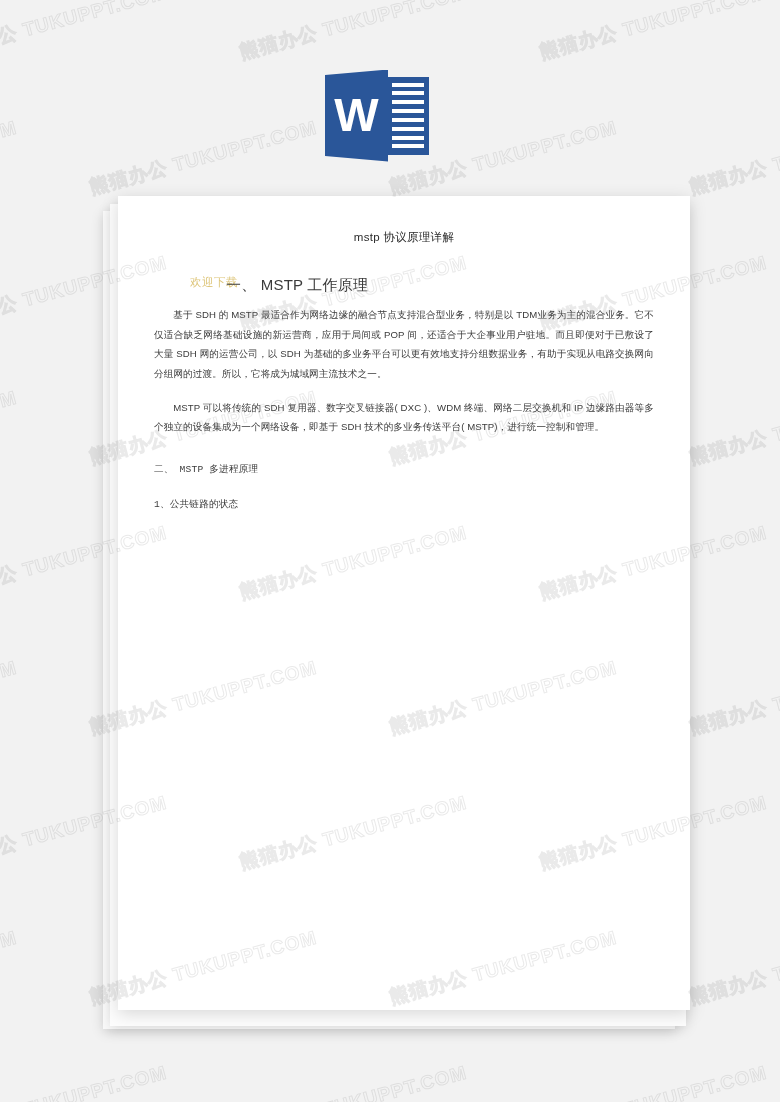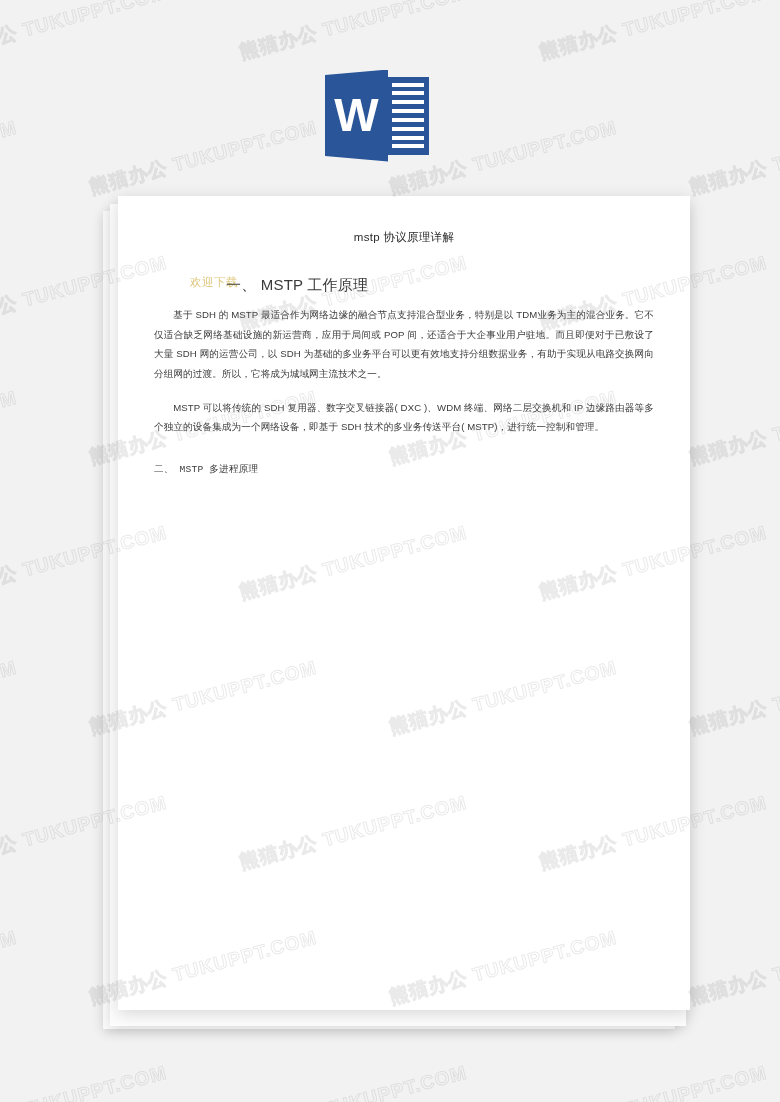--- a/index.html
+++ b/index.html
@@ -220,20 +220,21 @@
 
       <div class="doc-heading-row">
         <div class="welcome-stamp">欢迎下载</div>
         <div class="doc-heading" style="left:72px;">一、 MSTP 工作原理</div>
       </div>
 
       <p class="doc-p indent">基于 SDH 的 MSTP 最适合作为网络边缘的融合节点支持混合型业务，特别是以 TDM业务为主的混合业务。它不仅适合缺乏网络基础设施的新运营商，应用于局间或 POP 间，还适合于大企事业用户驻地。而且即便对于已敷设了大量 SDH 网的运营公司，以 SDH 为基础的多业务平台可以更有效地支持分组数据业务，有助于实现从电路交换网向分组网的过渡。所以，它将成为城域网主流技术之一。</p>
       <p class="doc-p indent">MSTP 可以将传统的 SDH 复用器、数字交叉链接器( DXC )、WDM 终端、网络二层交换机和 IP 边缘路由器等多个独立的设备集成为一个网络设备，即基于 SDH 技术的多业务传送平台( MSTP)，进行统一控制和管理。</p>
 
       <div class="doc-sub">二、 MSTP 多进程原理</div>
+      <div class="doc-sub tight">1、公共链路的状态</div>
 
     </div>
   </div>
 </div>
 
 <div class="header">
   <div class="word-icon">
     <div class="wi-left">
       <span>W</span>
     </div>

